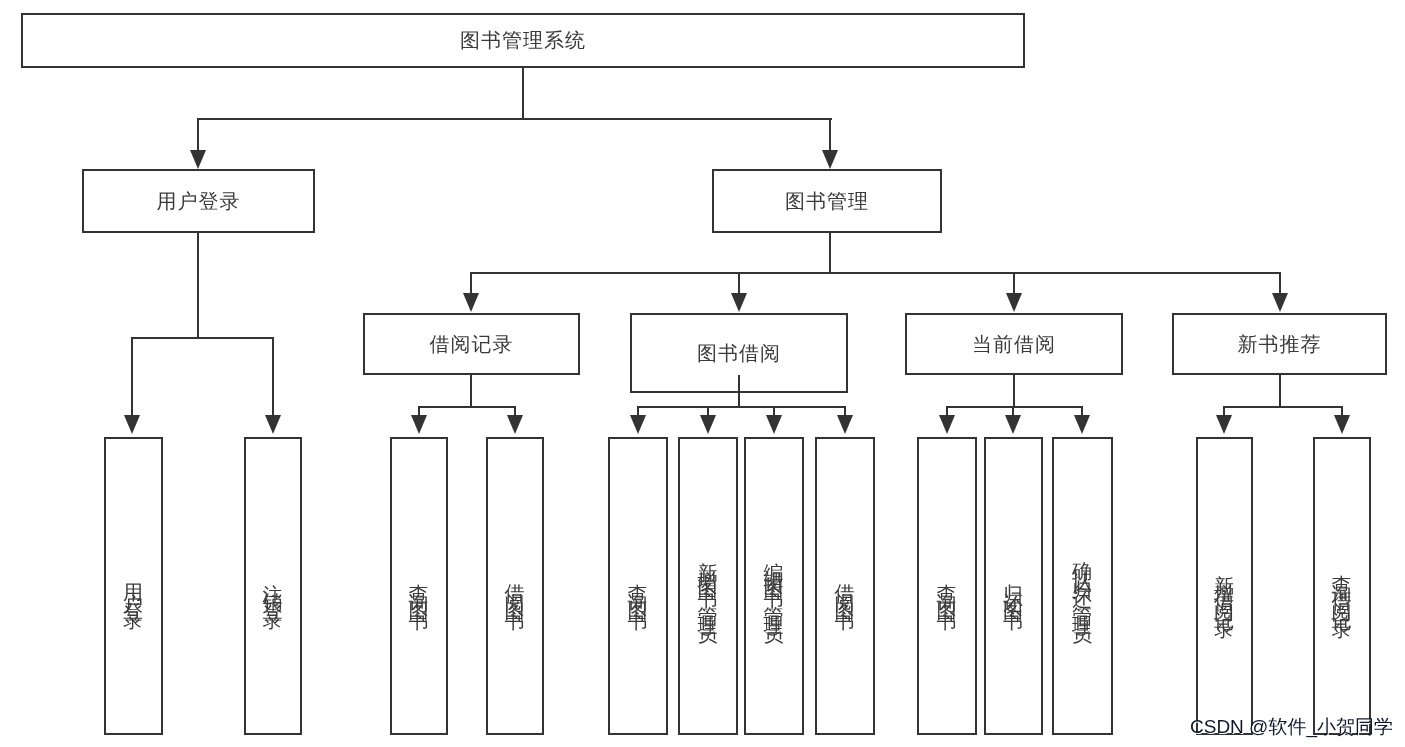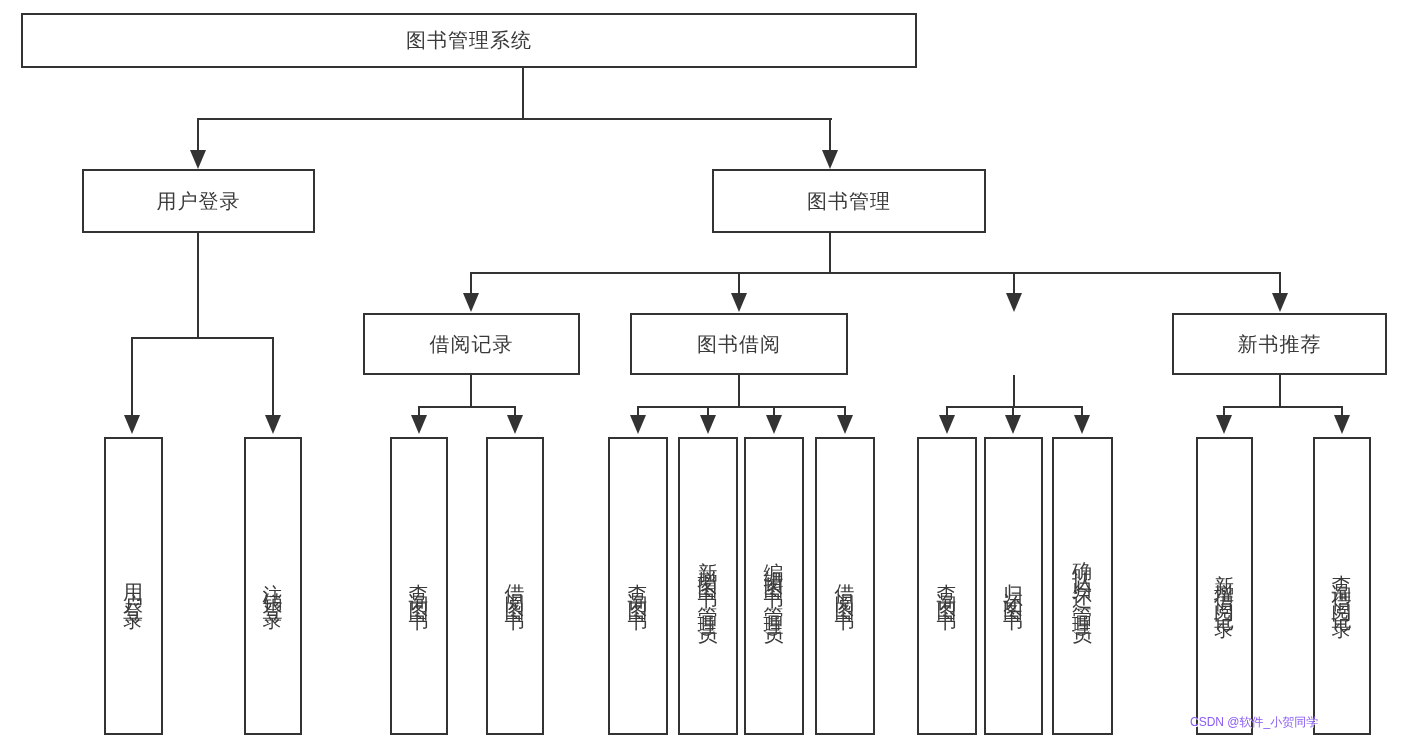--- a/index.html
+++ b/index.html
@@ -42,63 +42,64 @@
   .hline,.vline{position:absolute;background:#333333;}
   .arrow{
     position:absolute;
     width:0;height:0;
     border-left:8px solid transparent;
     border-right:8px solid transparent;
     border-top:19px solid #333333;
   }
   .watermark{
     position:absolute;
-    color:#8b5cf6;
-    font-size:12px;
+    color:#0f172a;
+    font-size:19px;
     text-shadow:1px 1px 0 #ffffff;
     white-space:nowrap;
   }
 </style>
 </head>
 <body>
 
 <div id="canvas">
 
-  <div class="box" style="left:21px;top:13px;width:896px;height:55px;">图书管理系统</div>
+  <div class="box" style="left:21px;top:13px;width:1004px;height:55px;">图书管理系统</div>
 
   <div class="vline" style="left:522px;top:68px;width:2px;height:50px;"></div>
   <div class="hline" style="left:198px;top:118px;width:634px;height:2px;"></div>
   <div class="vline" style="left:197px;top:118px;width:2px;height:34px;"></div>
   <div class="arrow" style="left:190px;top:150px;"></div>
   <div class="vline" style="left:829px;top:118px;width:2px;height:34px;"></div>
   <div class="arrow" style="left:822px;top:150px;"></div>
 
   <div class="box" style="left:82px;top:169px;width:233px;height:64px;">用户登录</div>
-  <div class="box" style="left:712px;top:169px;width:274px;height:64px;">图书管理</div>
+  <div class="box" style="left:712px;top:169px;width:230px;height:64px;">图书管理</div>
 
   <div class="vline" style="left:197px;top:233px;width:2px;height:104px;"></div>
   <div class="hline" style="left:131px;top:337px;width:143px;height:2px;"></div>
   <div class="vline" style="left:131px;top:337px;width:2px;height:81px;"></div>
   <div class="arrow" style="left:124px;top:415px;"></div>
   <div class="vline" style="left:272px;top:337px;width:2px;height:81px;"></div>
   <div class="arrow" style="left:265px;top:415px;"></div>
 
   <div class="vline" style="left:829px;top:233px;width:2px;height:41px;"></div>
   <div class="hline" style="left:470px;top:272px;width:811px;height:2px;"></div>
   <div class="vline" style="left:470px;top:272px;width:2px;height:24px;"></div>
   <div class="arrow" style="left:463px;top:293px;"></div>
   <div class="vline" style="left:738px;top:272px;width:2px;height:24px;"></div>
   <div class="arrow" style="left:731px;top:293px;"></div>
   <div class="vline" style="left:1013px;top:272px;width:2px;height:24px;"></div>
   <div class="arrow" style="left:1006px;top:293px;"></div>
   <div class="vline" style="left:1279px;top:272px;width:2px;height:24px;"></div>
   <div class="arrow" style="left:1272px;top:293px;"></div>
 
   <div class="box" style="left:363px;top:313px;width:217px;height:62px;">借阅记录</div>
-  <div class="box" style="left:630px;top:313px;width:218px;height:62px;">图书借阅</div>
+  <div class="box" style="left:630px;top:313px;width:218px;height:80px;">图书借阅</div>
+  <div class="box" style="left:905px;top:313px;width:218px;height:62px;">当前借阅</div>
   <div class="box" style="left:1172px;top:313px;width:215px;height:62px;">新书推荐</div>
 
   <div class="vline" style="left:470px;top:375px;width:2px;height:31px;"></div>
   <div class="hline" style="left:418px;top:406px;width:98px;height:2px;"></div>
   <div class="vline" style="left:418px;top:406px;width:2px;height:12px;"></div>
   <div class="arrow" style="left:411px;top:415px;"></div>
   <div class="vline" style="left:514px;top:406px;width:2px;height:12px;"></div>
   <div class="arrow" style="left:507px;top:415px;"></div>
 
   <div class="vline" style="left:738px;top:375px;width:2px;height:31px;"></div>

